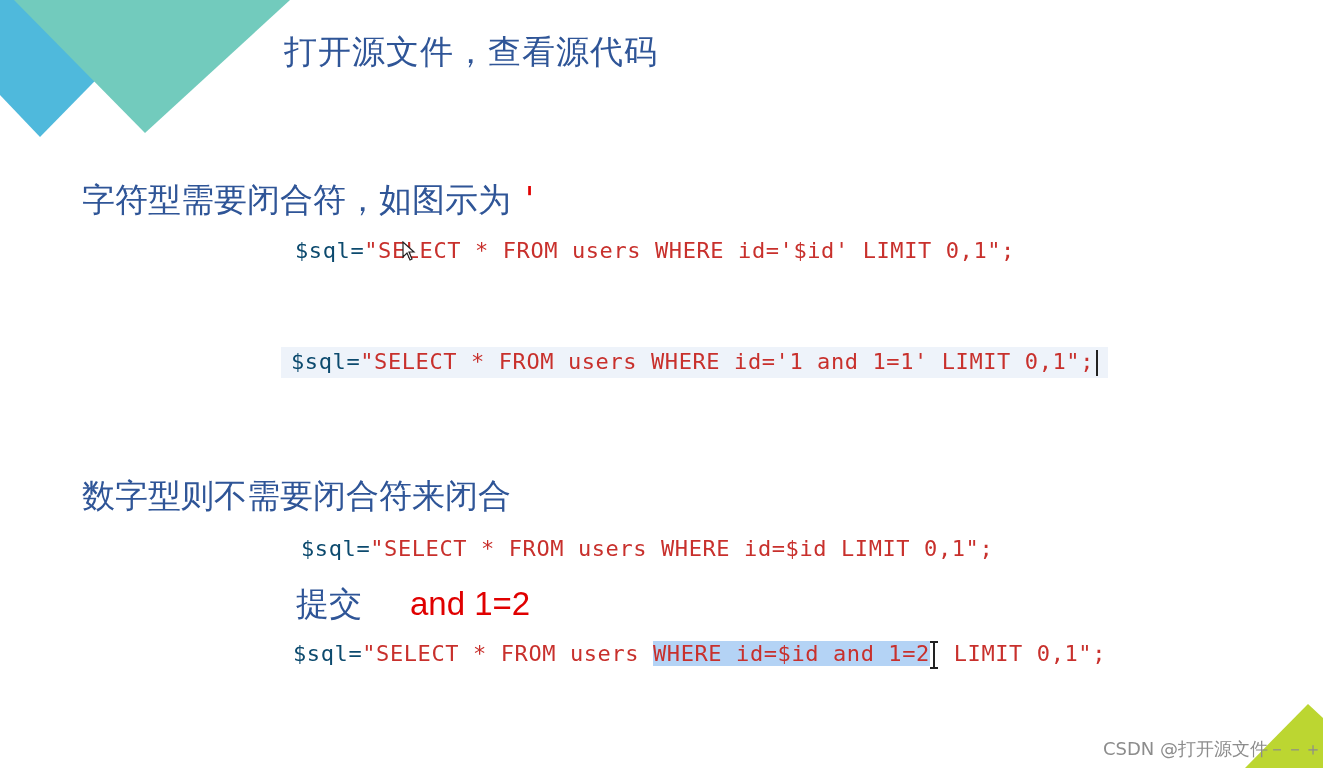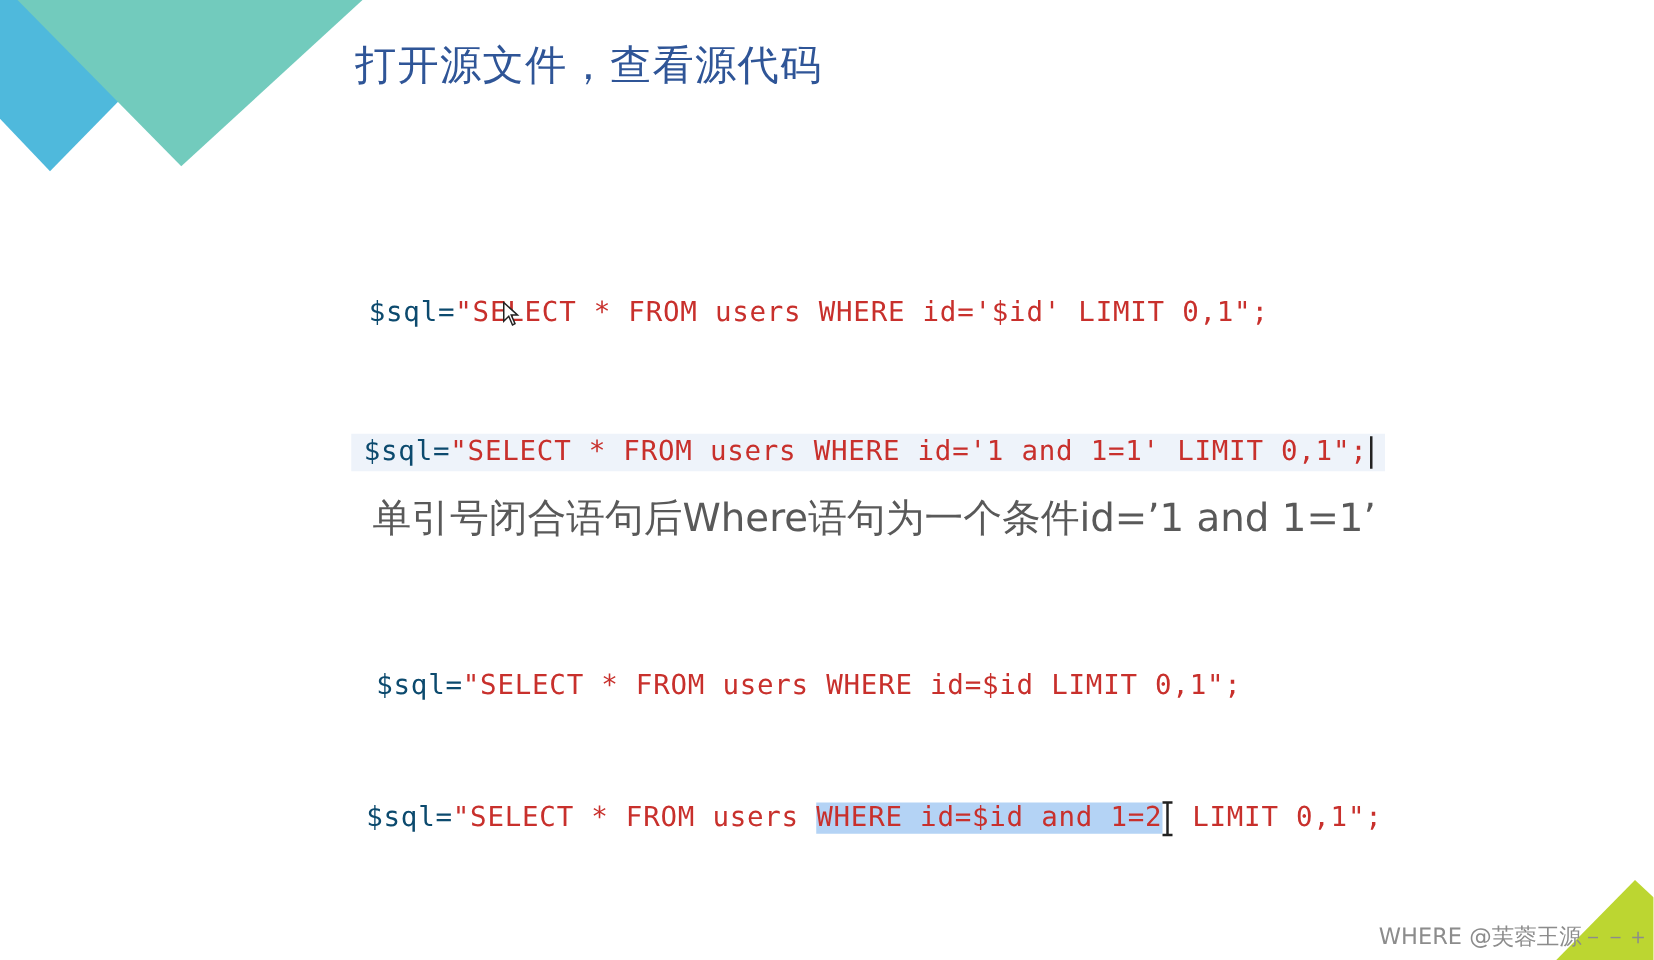--- a/index.html
+++ b/index.html
@@ -125,42 +125,48 @@
 
   <svg class="deco" width="1323" height="768">
     <polygon points="0,0 0,95 40,137 135,40 95,0" fill="#4fb9dc"></polygon>
     <polygon points="14,0 290,0 145,133" fill="#72cbbd"></polygon>
     <polygon points="1245,768 1308,704 1323,718 1323,768" fill="#bcd631"></polygon>
   </svg>
 
   <div class="title">打开源文件，查看源代码</div>
 
 
+  <div class="heading" style="left:82px; top:178px;">
+    <span>字符型需要闭合符，如图示为</span><span class="red">'</span>
+  </div>
 
   <div class="code" style="left:295px; top:238px;">
     <span class="var">$sql=</span><span>"SELECT * FROM users WHERE id='$id' LIMIT 0,1";</span>
   </div>
 
   <svg class="pointer" width="14" height="20" viewBox="0 0 14 20">
     <polygon points="1,1 1,16 5,12 8,19 10,18 7,11 12,11" fill="#ffffff" stroke="#222" stroke-width="1.2"></polygon>
   </svg>
 
 
   <div class="code shaded" style="left:281px; top:347px;">
     <span class="var">$sql=</span><span>"SELECT * FROM users WHERE id='1 and 1=1' LIMIT 0,1";</span><span class="cursor-bar"></span>
   </div>
 
-  <div class="note">单引号闭合语句后Where语句为一个条件id=’1 and 1=1’</div>
 
+  <div class="heading" style="left:82px; top:474px;">数字型则不需要闭合符来闭合</div>
 
   <div class="code" style="left:301px; top:536px;">
     <span class="var">$sql=</span><span>"SELECT * FROM users WHERE id=$id LIMIT 0,1";</span>
   </div>
 
+  <div class="submit-row" style="left:296px; top:582px;">
+    <span class="label">提交</span><span class="val" style="margin-left:48px;">and 1=2</span>
+  </div>
 
   <div class="code" style="left:293px; top:640px;">
     <span class="var">$sql=</span><span>"SELECT * FROM users </span><span class="hl">WHERE id=$id and 1=2</span><span class="ibeam"><svg width="12" height="30" viewBox="0 0 12 30">
           <path d="M2 2 H10 M6 2 V28 M2 28 H10" stroke="#222" stroke-width="2" fill="none"></path>
         </svg></span><span> LIMIT 0,1";</span>
   </div>
 
-  <div class="watermark">WHERE @芙蓉王源－－＋</div>
+  <div class="watermark">CSDN @打开源文件－－＋</div>
 </div>
 
 </body></html>

